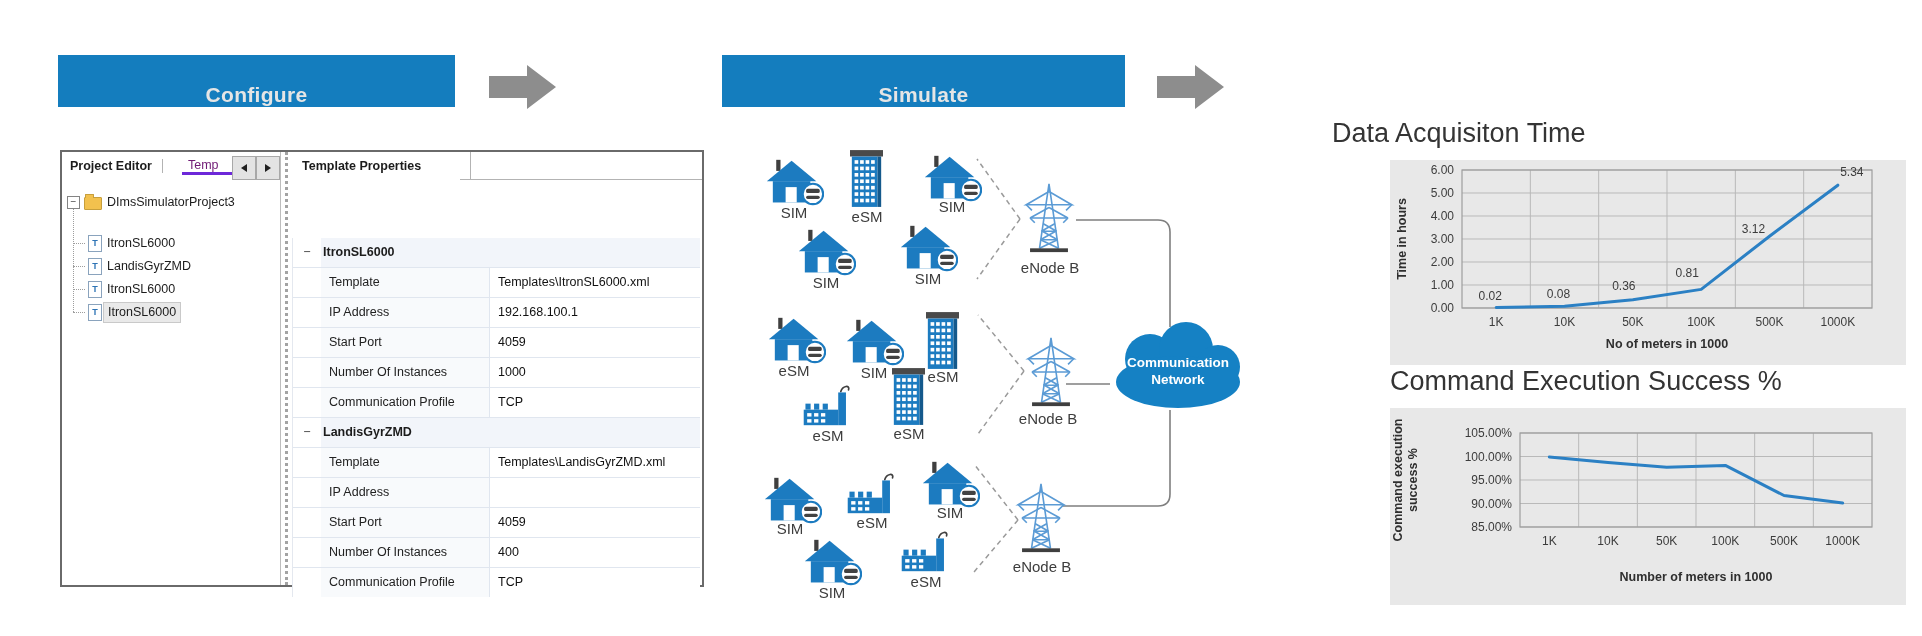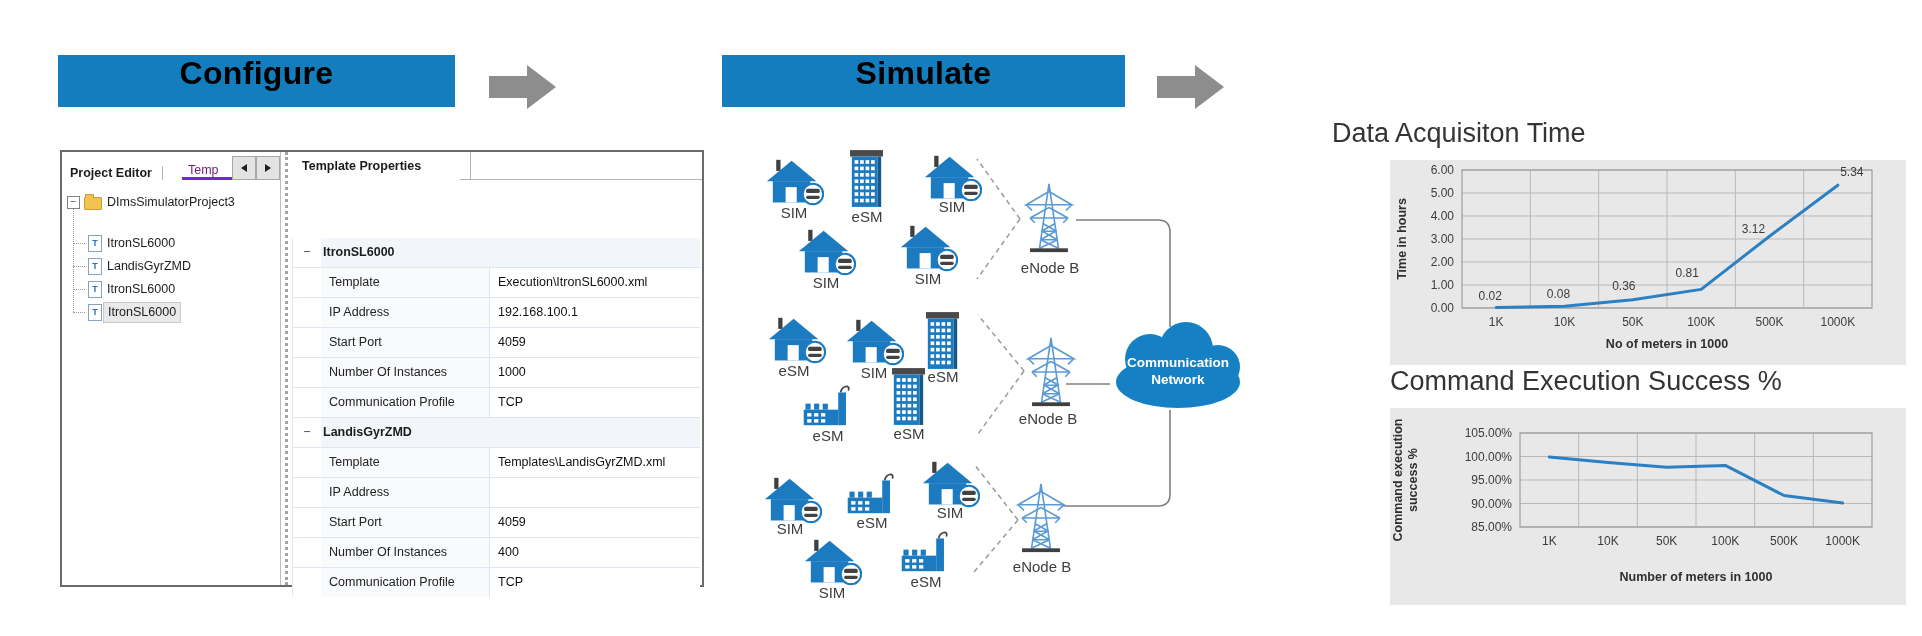--- a/index.html
+++ b/index.html
@@ -1,28 +1,28 @@
 <!DOCTYPE html>
 <html><head>
 <meta charset="utf-8">
 <style>
   html,body{margin:0;padding:0;background:#fff;}
   body{font-family:"Liberation Sans", sans-serif;}
   .stage{position:relative;width:1922px;height:636px;background:#fff;overflow:hidden;}
 
   
-  .banner{position:absolute;height:52px;background:#147dbe;color:#000000;font-size:32px;font-weight:bold;
-          display:flex;align-items:flex-start;justify-content:center;letter-spacing:.3px;}
+  .banner{position:absolute;height:52px;background:#147dbe;color:#e5e5e5;font-size:21px;font-weight:bold;
+          display:flex;align-items:flex-end;justify-content:center;letter-spacing:.3px;}
   .flow-arrow{position:absolute;}
 
   
   .cfg-panel{position:absolute;left:60px;top:150px;width:640px;height:433px;border:2px solid #6a6a6a;
              background:#fff;display:flex;font-size:12.5px;color:#1c1c1c;}
   .tree-pane{position:relative;width:218px;border-right:1px solid #bdbdbd;}
-  .tabstrip{position:relative;height:28px;display:flex;align-items:flex-end;}
+  .tabstrip{position:relative;height:28px;display:flex;align-items:center;}
   .tab-active{display:flex;align-items:center;padding:0 10px 0 8px;font-weight:bold;background:#fff;
               border-right:1px solid #b3b3b3;}
   .tab-partial{display:flex;align-items:center;width:44px;overflow:hidden;color:#701a75;
                border-bottom:3px solid #6d28d9;padding-left:6px;white-space:nowrap;}
   .tab-btn{width:22px;height:22px;margin-top:3px;background:#e3e3e3;border:1px solid #a8a8a8;
            display:flex;align-items:center;justify-content:center;}
   .tri{width:0;height:0;border:4px solid transparent;}
   .tri.left{border-right:6px solid #1f1f1f;border-left:none;}
   .tri.right{border-left:6px solid #1f1f1f;border-right:none;}
   .tree{position:absolute;left:0;top:28px;right:0;bottom:0;}
@@ -146,21 +146,21 @@
       </div>
 
       <div class="props-table">
         <div class="prow">
           <div class="pgutter">−</div>
           <div class="pheader">ItronSL6000</div>
         </div>
         <div class="prow">
           <div class="pgutter"></div>
           <div class="plabel">Template</div>
-          <div class="pvalue">Execution\ItronSL6000.xml</div>
+          <div class="pvalue">Templates\ItronSL6000.xml</div>
         </div>
         <div class="prow">
           <div class="pgutter"></div>
           <div class="plabel">IP Address</div>
           <div class="pvalue">192.168.100.1</div>
         </div>
         <div class="prow">
           <div class="pgutter"></div>
           <div class="plabel">Start Port</div>
           <div class="pvalue">4059</div>

